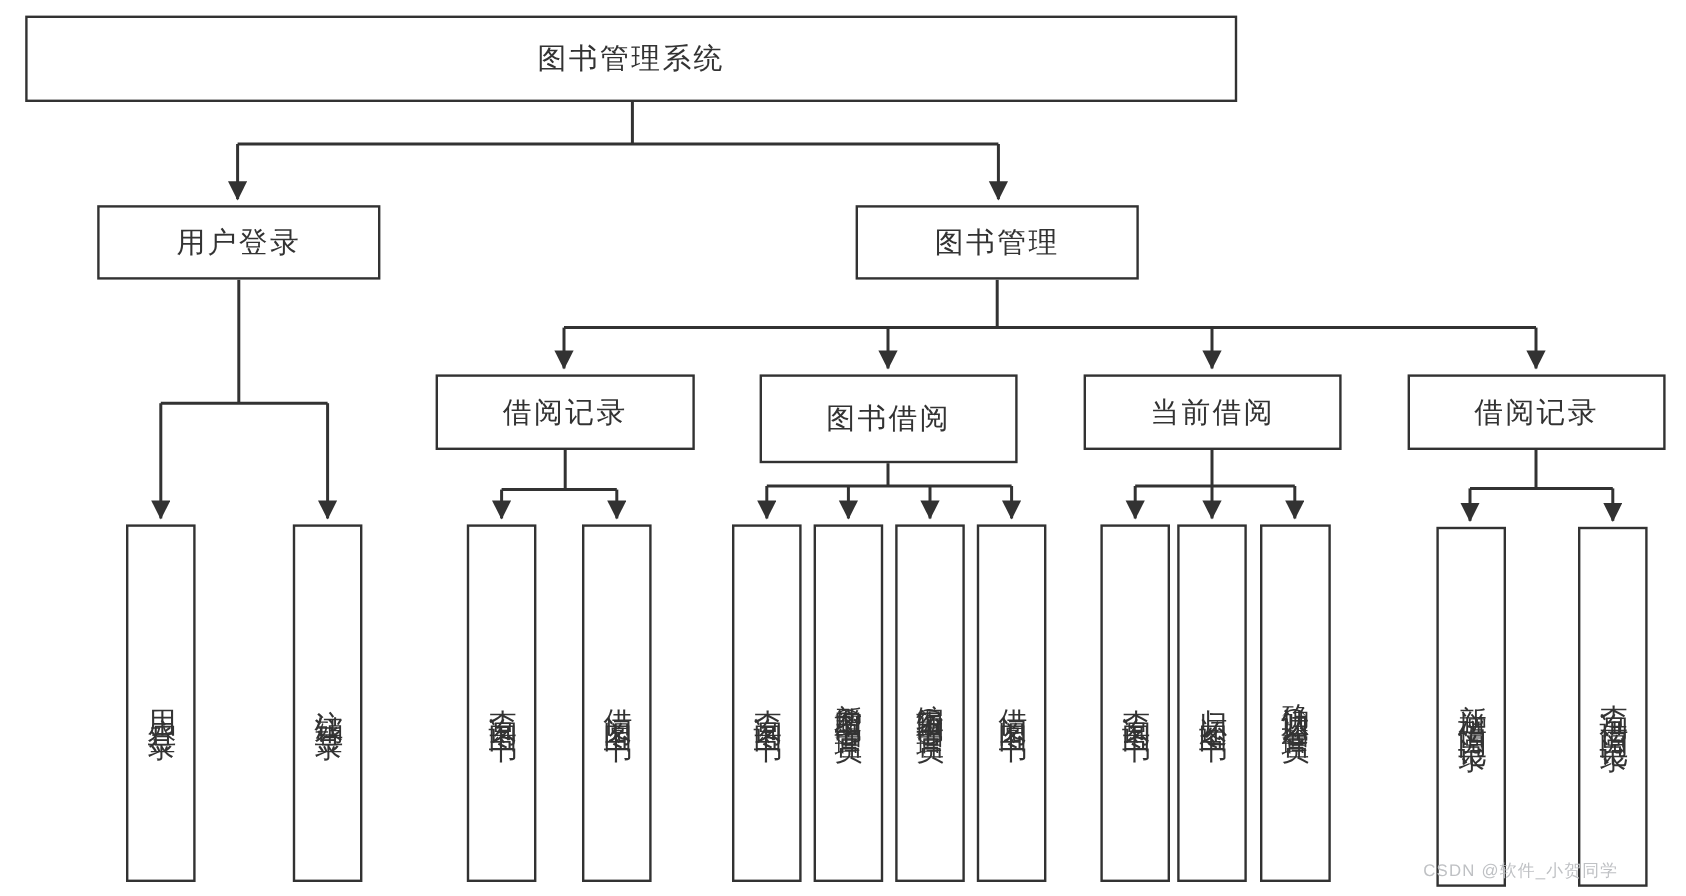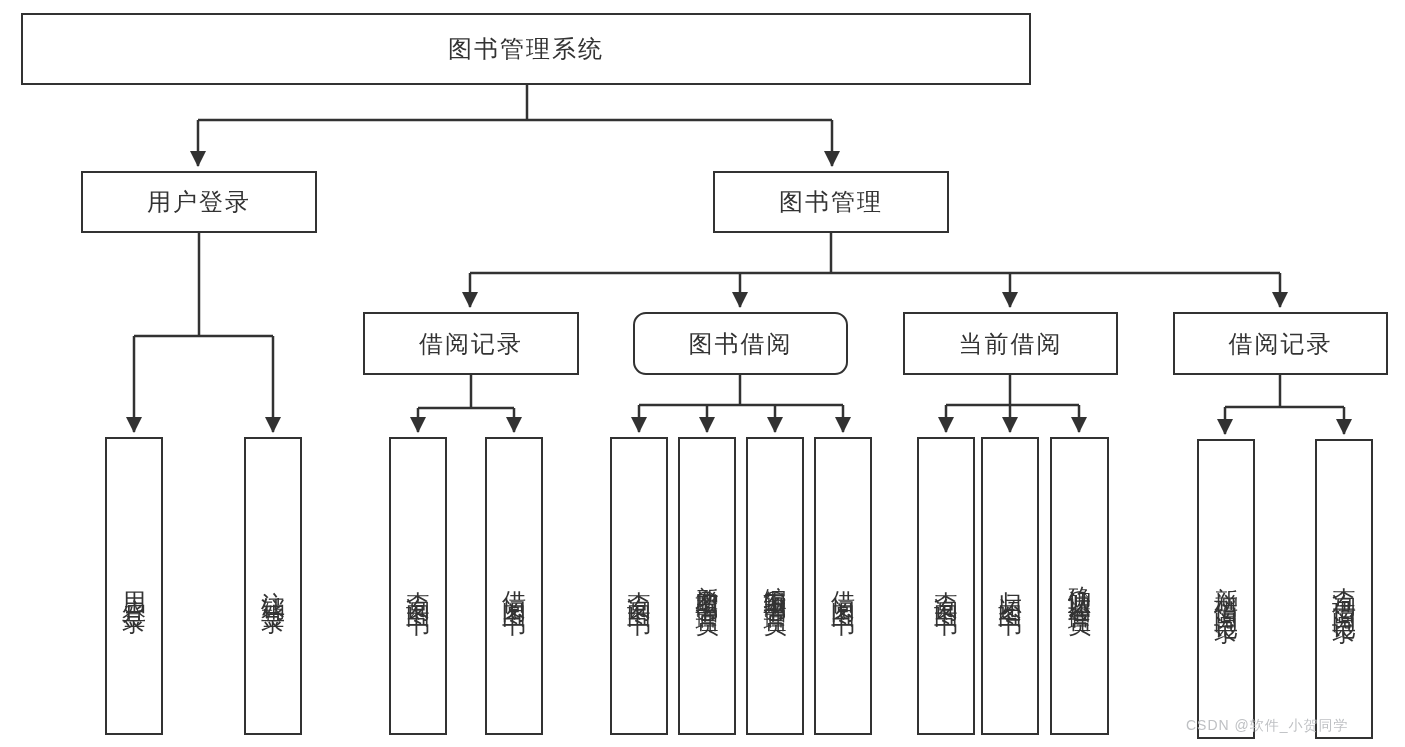--- a/index.html
+++ b/index.html
@@ -61,21 +61,21 @@
   }
   .vbox .vlbl.tight {
     letter-spacing: 4px;
     font-size: 23px;
   }
   
   #node-root        { left: 21px;   top: 13px;  width: 1010px; height: 72px; }
   #node-user-login  { left: 81px;   top: 171px; width: 236px;  height: 62px; }
   #node-book-mgmt   { left: 713px;  top: 171px; width: 236px;  height: 62px; text-align: center; }
   #node-new-books   { left: 363px;  top: 312px; width: 216px;  height: 63px; }
-  #node-book-borrow { left: 633px;  top: 312px; width: 215px;  height: 63px; border-radius: 13px; }
+  #node-book-borrow { left: 633px;  top: 312px; width: 215px;  height: 74px; }
   #node-cur-borrow  { left: 903px;  top: 312px; width: 215px;  height: 63px; }
   #node-records     { left: 1173px; top: 312px; width: 215px;  height: 63px; }
 
   #leaf-login       { left: 105px;  top: 437px; width: 58px; height: 298px; }
   #leaf-logout      { left: 244px;  top: 437px; width: 58px; height: 298px; }
   #leaf-nb-query    { left: 389px;  top: 437px; width: 58px; height: 298px; }
   #leaf-nb-borrow   { left: 485px;  top: 437px; width: 58px; height: 298px; }
   #leaf-bb-query    { left: 610px;  top: 437px; width: 58px; height: 298px; }
   #leaf-bb-add      { left: 678px;  top: 437px; width: 58px; height: 298px; }
   #leaf-bb-edit     { left: 746px;  top: 437px; width: 58px; height: 298px; }

